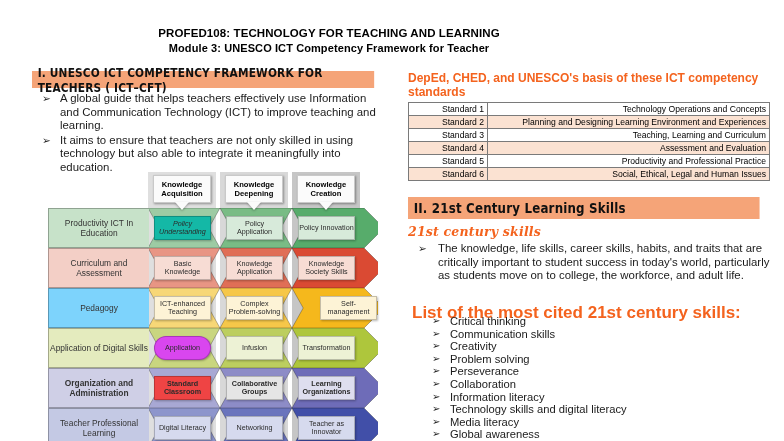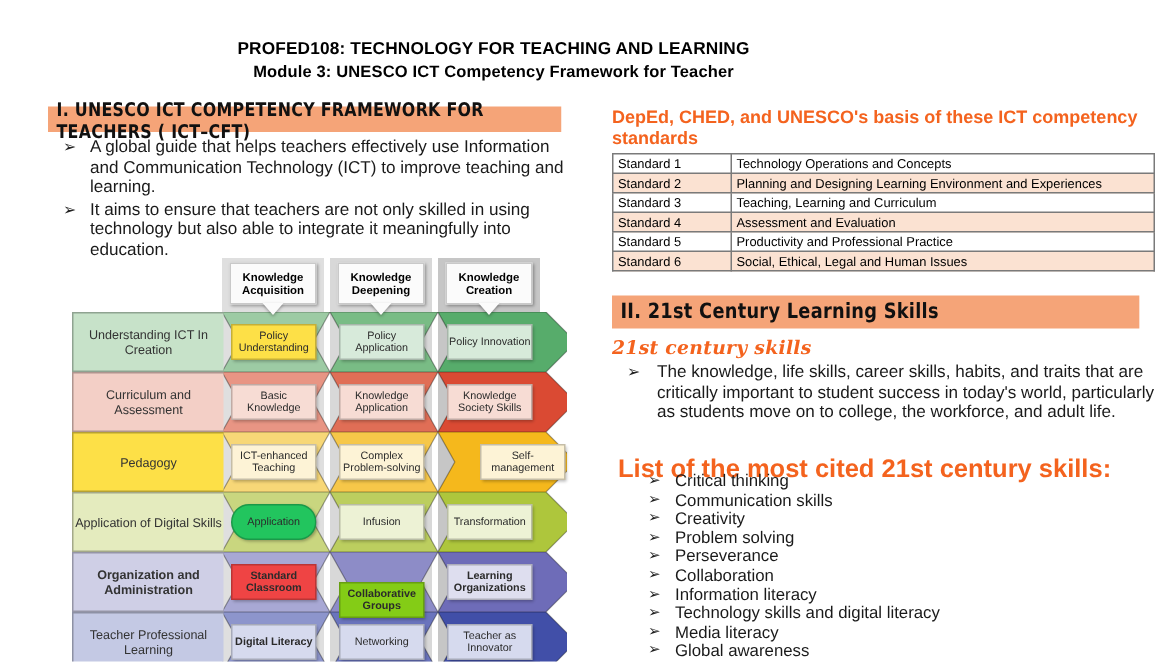--- a/index.html
+++ b/index.html
@@ -107,20 +107,21 @@
   }
   table.std{
     border-collapse:collapse;width:362px;margin-top:3px;
     border:1px solid #7a7a7a;
   }
   table.std td{
     border:1px solid #7a7a7a;
     font-size:8.6px;line-height:10px;
     padding:1px 3px;
     height:10px;
+    text-align:right;
   }
   td.stdnum{width:72px;}
   tr.alt td{background:#FBE2D2;}
 
   #banner2{position:absolute;left:408px;top:197px;width:362px;height:22px;font-size:14px;}
 
   .script{
     position:absolute;left:408px;top:224px;
     color:#F4631E;font-weight:bold;font-size:12.5px;
     font-family:"DejaVu Serif", serif;
@@ -164,94 +165,94 @@
   </div>
 
   <div class="matrix">
     <div class="colbands">
       <div class="colband cb1"></div>
       <div class="colband cb2"></div>
       <div class="colband cb3"></div>
     </div>
     <div id="matrix-rows">
         <div class="row" style="top: 36px;">
-          <div class="rowlabel" style="background: rgb(199, 226, 201);">Understanding ICT In Creation</div>
+          <div class="rowlabel" style="background: rgb(199, 226, 201);">Productivity ICT In Education</div>
           <div class="arrow">
             <svg width="230" height="40">
               <polygon points="0,0 72,0 60.8,20 72,40 0,40 11.200000000000001,20" fill="#9DCBA4" stroke="rgba(0,0,0,.35)" stroke-width="0.8"></polygon>
               <polygon points="72,0 144,0 132.8,20 144,40 72,40 83.2,20" fill="#79BC85" stroke="rgba(0,0,0,.35)" stroke-width="0.8"></polygon>
               <polygon points="144,0 216,0 236,20 216,40 144,40 155.2,20" fill="#57AC6B" stroke="rgba(0,0,0,.35)" stroke-width="0.8"></polygon>
             </svg>
           </div>
-          <div class="cell c1" style="background: #fde047;">Policy Understanding</div>
+          <div class="cell c1" style="background: #14b8a6; font-style: italic;">Policy Understanding</div>
           <div class="cell c2" style="background: rgb(215, 234, 218);">Policy Application</div>
           <div class="cell c3" style="background: rgb(215, 234, 218);">Policy Innovation</div>
         </div>
         <div class="row" style="top: 76px;">
           <div class="rowlabel" style="background: rgb(243, 207, 198);">Curriculum and Assessment</div>
           <div class="arrow">
             <svg width="230" height="40">
               <polygon points="0,0 72,0 60.8,20 72,40 0,40 11.200000000000001,20" fill="#E89584" stroke="rgba(0,0,0,.35)" stroke-width="0.8"></polygon>
               <polygon points="72,0 144,0 132.8,20 144,40 72,40 83.2,20" fill="#E06E56" stroke="rgba(0,0,0,.35)" stroke-width="0.8"></polygon>
               <polygon points="144,0 216,0 236,20 216,40 144,40 155.2,20" fill="#DA4A33" stroke="rgba(0,0,0,.35)" stroke-width="0.8"></polygon>
             </svg>
           </div>
           <div class="cell c1" style="background: rgb(247, 220, 212);">Basic Knowledge</div>
           <div class="cell c2" style="background: rgb(247, 220, 212);">Knowledge Application</div>
           <div class="cell c3" style="background: rgb(247, 220, 212);">Knowledge Society Skills</div>
         </div>
         <div class="row" style="top: 116px;">
-          <div class="rowlabel" style="background: #fde047;">Pedagogy</div>
+          <div class="rowlabel" style="background: #7dd3fc;">Pedagogy</div>
           <div class="arrow">
             <svg width="230" height="40">
               <polygon points="0,0 72,0 60.8,20 72,40 0,40 11.200000000000001,20" fill="#F7D777" stroke="rgba(0,0,0,.35)" stroke-width="0.8"></polygon>
               <polygon points="72,0 144,0 132.8,20 144,40 72,40 83.2,20" fill="#F6C749" stroke="rgba(0,0,0,.35)" stroke-width="0.8"></polygon>
               <polygon points="144,0 216,0 236,20 216,40 144,40 155.2,20" fill="#F5B81C" stroke="rgba(0,0,0,.35)" stroke-width="0.8"></polygon>
             </svg>
           </div>
           <div class="cell c1" style="background: rgb(253, 243, 214);">ICT-enhanced Teaching</div>
           <div class="cell c2" style="background: rgb(253, 243, 214);">Complex Problem-solving</div>
           <div class="cell c3" style="background: rgb(253, 243, 214); margin-left: 22px;">Self-management</div>
         </div>
         <div class="row" style="top: 156px;">
           <div class="rowlabel" style="background: rgb(228, 235, 190);">Application of Digital Skills</div>
           <div class="arrow">
             <svg width="230" height="40">
               <polygon points="0,0 72,0 60.8,20 72,40 0,40 11.200000000000001,20" fill="#C9D67F" stroke="rgba(0,0,0,.35)" stroke-width="0.8"></polygon>
               <polygon points="72,0 144,0 132.8,20 144,40 72,40 83.2,20" fill="#BCCE5F" stroke="rgba(0,0,0,.35)" stroke-width="0.8"></polygon>
               <polygon points="144,0 216,0 236,20 216,40 144,40 155.2,20" fill="#AEC63C" stroke="rgba(0,0,0,.35)" stroke-width="0.8"></polygon>
             </svg>
           </div>
-          <div class="cell c1" style="background: #22c55e; border-radius: 12px;">Application</div>
+          <div class="cell c1" style="background: #d946ef; border-radius: 12px;">Application</div>
           <div class="cell c2" style="background: rgb(237, 242, 213);">Infusion</div>
           <div class="cell c3" style="background: rgb(237, 242, 213);">Transformation</div>
         </div>
         <div class="row" style="top: 196px; font-weight: bold;">
           <div class="rowlabel" style="background: rgb(207, 207, 230);">Organization and Administration</div>
           <div class="arrow">
             <svg width="230" height="40">
               <polygon points="0,0 72,0 60.8,20 72,40 0,40 11.200000000000001,20" fill="#A8A8D4" stroke="rgba(0,0,0,.35)" stroke-width="0.8"></polygon>
               <polygon points="72,0 144,0 132.8,20 144,40 72,40 83.2,20" fill="#8D8CC7" stroke="rgba(0,0,0,.35)" stroke-width="0.8"></polygon>
               <polygon points="144,0 216,0 236,20 216,40 144,40 155.2,20" fill="#6E6CB8" stroke="rgba(0,0,0,.35)" stroke-width="0.8"></polygon>
             </svg>
           </div>
           <div class="cell c1" style="background: #ef4444;">Standard Classroom</div>
-          <div class="cell c2" style="background: #84cc16; margin-top: 12px;">Collaborative Groups</div>
+          <div class="cell c2" style="background: #e5e5e5;">Collaborative Groups</div>
           <div class="cell c3" style="background: rgb(222, 222, 239);">Learning Organizations</div>
         </div>
         <div class="row" style="top: 236px;">
           <div class="rowlabel" style="background: rgb(196, 201, 228);">Teacher Professional Learning</div>
           <div class="arrow">
             <svg width="230" height="40">
               <polygon points="0,0 72,0 60.8,20 72,40 0,40 11.200000000000001,20" fill="#8D95CC" stroke="rgba(0,0,0,.35)" stroke-width="0.8"></polygon>
               <polygon points="72,0 144,0 132.8,20 144,40 72,40 83.2,20" fill="#6A74BD" stroke="rgba(0,0,0,.35)" stroke-width="0.8"></polygon>
               <polygon points="144,0 216,0 236,20 216,40 144,40 155.2,20" fill="#414FA8" stroke="rgba(0,0,0,.35)" stroke-width="0.8"></polygon>
             </svg>
           </div>
-          <div class="cell c1" style="background: rgb(214, 218, 238); font-weight: bold;">Digital Literacy</div>
+          <div class="cell c1" style="background: rgb(214, 218, 238);">Digital Literacy</div>
           <div class="cell c2" style="background: rgb(214, 218, 238);">Networking</div>
           <div class="cell c3" style="background: rgb(214, 218, 238);">Teacher as Innovator</div>
         </div>
       </div>
     <div class="colhead ch1">
       <span>Knowledge Acquisition</span>
       <span class="notch"></span>
     </div>
     <div class="colhead ch3">
       <span>Knowledge Creation</span>

